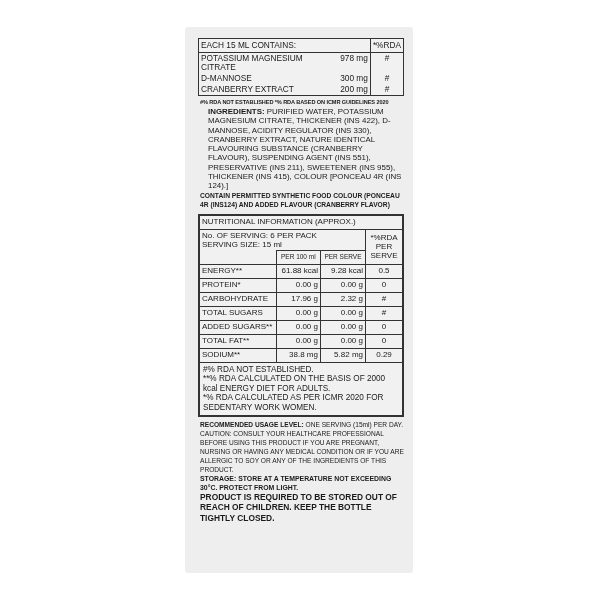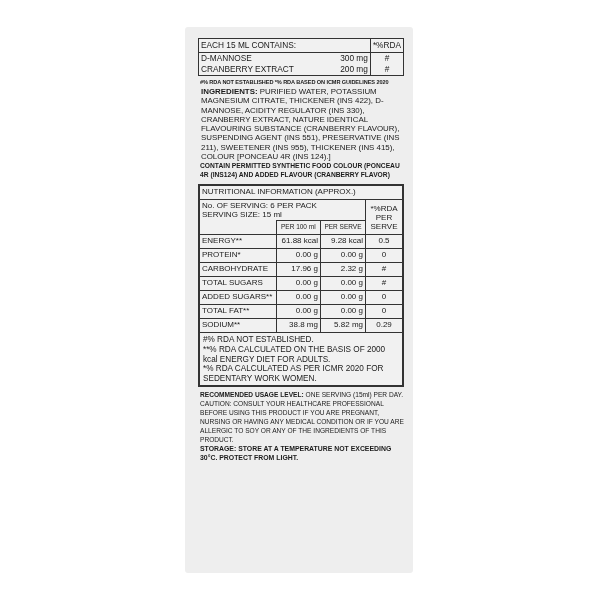--- a/index.html
+++ b/index.html
@@ -9,21 +9,21 @@
            background:#eeeeee; border-radius:3px; }
   .inner { position:absolute; left:13px; top:11px; width:206px; }
   .box { border:1px solid #333; background:#f1f1f1; }
   table { border-collapse:collapse; width:100%; font-size:8.3px; line-height:9px; }
   td { padding:1px 2px; vertical-align:top; }
   .contains td { border:none;margin-top:12px; }
   .contains .hdr td { border-bottom:1px solid #333; padding:2px 2px; }
   .contains .rdacol { border-left:1px solid #333; text-align:center; width:26px; }
   .contains .qty { text-align:right; white-space:nowrap; }
   .foot { font-size:5.6px; line-height:8px; margin:2px 0 1px 2px; letter-spacing:-0.1px; font-weight:bold; }
-  .para { font-size:7.9px; line-height:9.3px; margin:0 0 0 3px; }
+  .para { font-size:7.9px; line-height:9.3px; margin:0 0 0 10px; }
   .para b { font-weight:bold; }
   .bold-s { font-size:6.7px; line-height:9px; font-weight:bold; margin:0 0 0 2px; }
   .nut { margin-top:5px; }
   .nut table { font-size:8px;padding-left:35px; }
   .nut td { border:1px solid #333; padding:1px 2px; height:11px; }
   .nut .num { text-align:right; white-space:nowrap; }
   .nut .ctr { text-align:center; }
   .nut .colhdr { font-size:6.5px; text-align:center; white-space:nowrap; }
   .nut .notes { font-size:8.2px; line-height:9.6px; padding:2px 3px; }
   .lower { margin-top:3px; }
@@ -36,20 +36,25 @@
 
 <div class="panel">
   <div class="inner">
 
     <div class="box">
       <table class="contains">
         <tbody>
             <tr class="hdr">
           <td colspan="2">EACH 15 ML CONTAINS:</td>
           <td class="rdacol">*%RDA</td>
+        </tr>
+        <tr>
+          <td>POTASSIUM MAGNESIUM CITRATE</td>
+          <td class="qty">978 mg</td>
+          <td class="rdacol">#</td>
         </tr>
         <tr>
           <td>D-MANNOSE</td>
           <td class="qty">300 mg</td>
           <td class="rdacol">#</td>
         </tr>
         <tr>
           <td>CRANBERRY EXTRACT</td>
           <td class="qty">200 mg</td>
           <td class="rdacol">#</td>
@@ -132,16 +137,17 @@
           </td>
         </tr>
       </tbody>
         </table>
     </div>
 
     <div class="lower">
       <div class="small"><b>RECOMMENDED USAGE LEVEL:</b><span> ONE SERVING (15ml) PER DAY.</span></div>
       <div class="small">CAUTION: CONSULT YOUR HEALTHCARE PROFESSIONAL BEFORE USING THIS PRODUCT IF YOU ARE PREGNANT, NURSING OR HAVING ANY MEDICAL CONDITION OR IF YOU ARE ALLERGIC TO SOY OR ANY OF THE INGREDIENTS OF THIS PRODUCT.</div>
       <div class="medb">STORAGE: STORE AT A TEMPERATURE NOT EXCEEDING 30°C. PROTECT FROM LIGHT.</div>
+      <div class="bigb">PRODUCT IS REQUIRED TO BE STORED OUT OF REACH OF CHILDREN. KEEP THE BOTTLE TIGHTLY CLOSED.</div>
     </div>
 
   </div>
 </div>
 
 </body></html>

